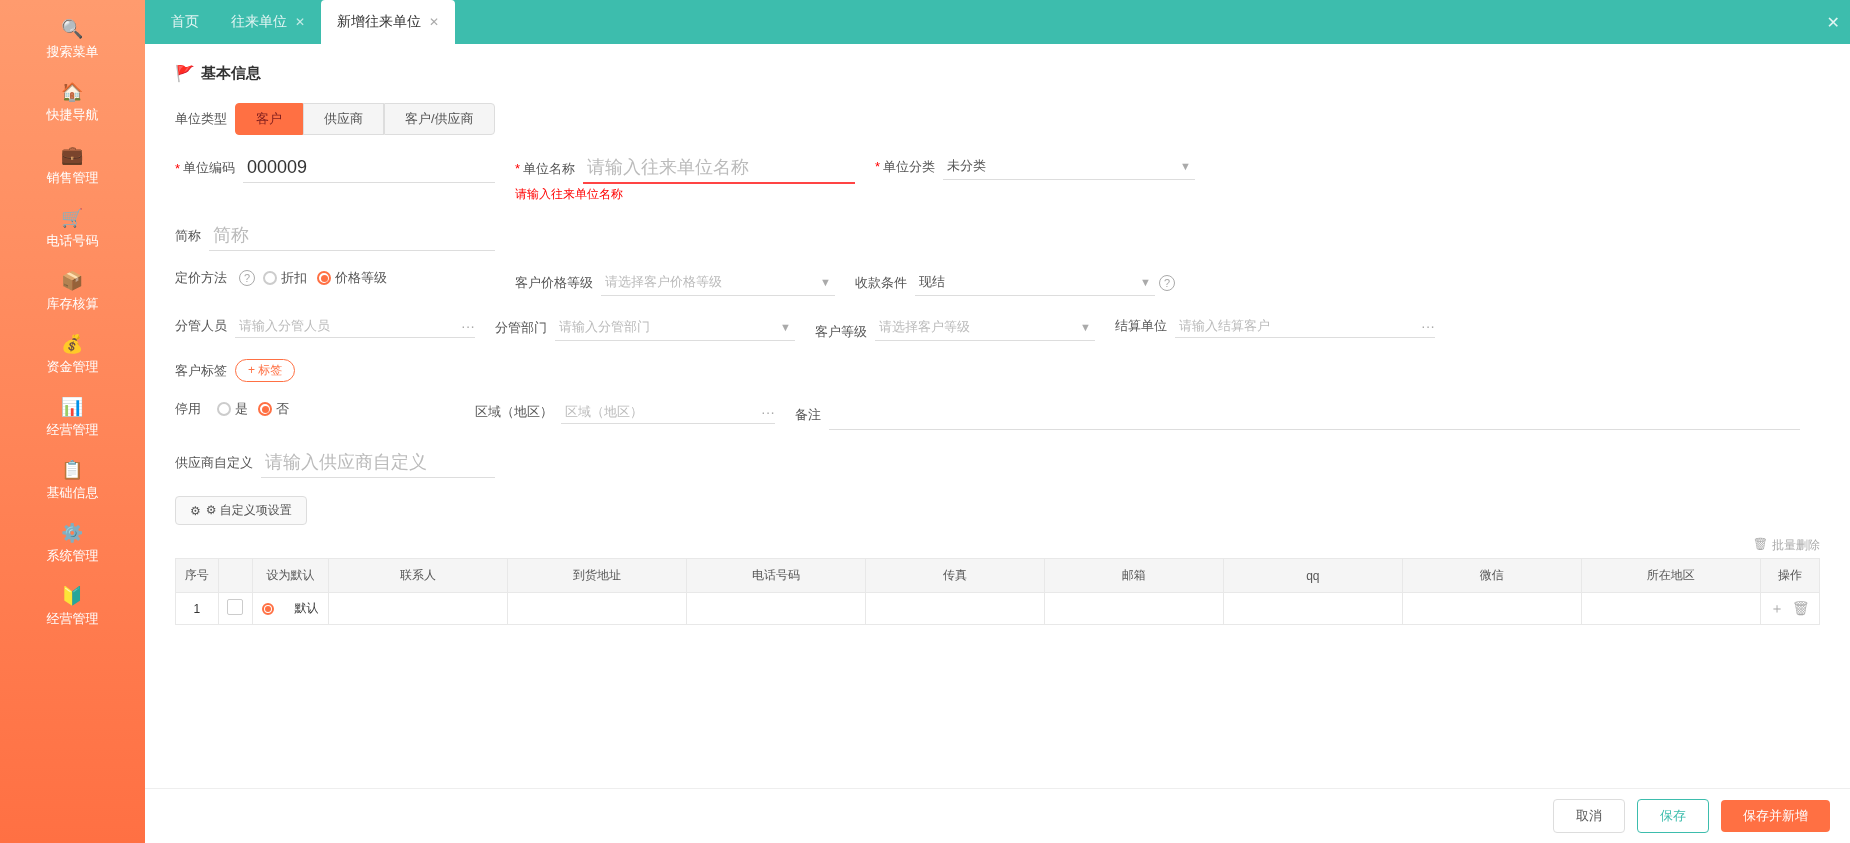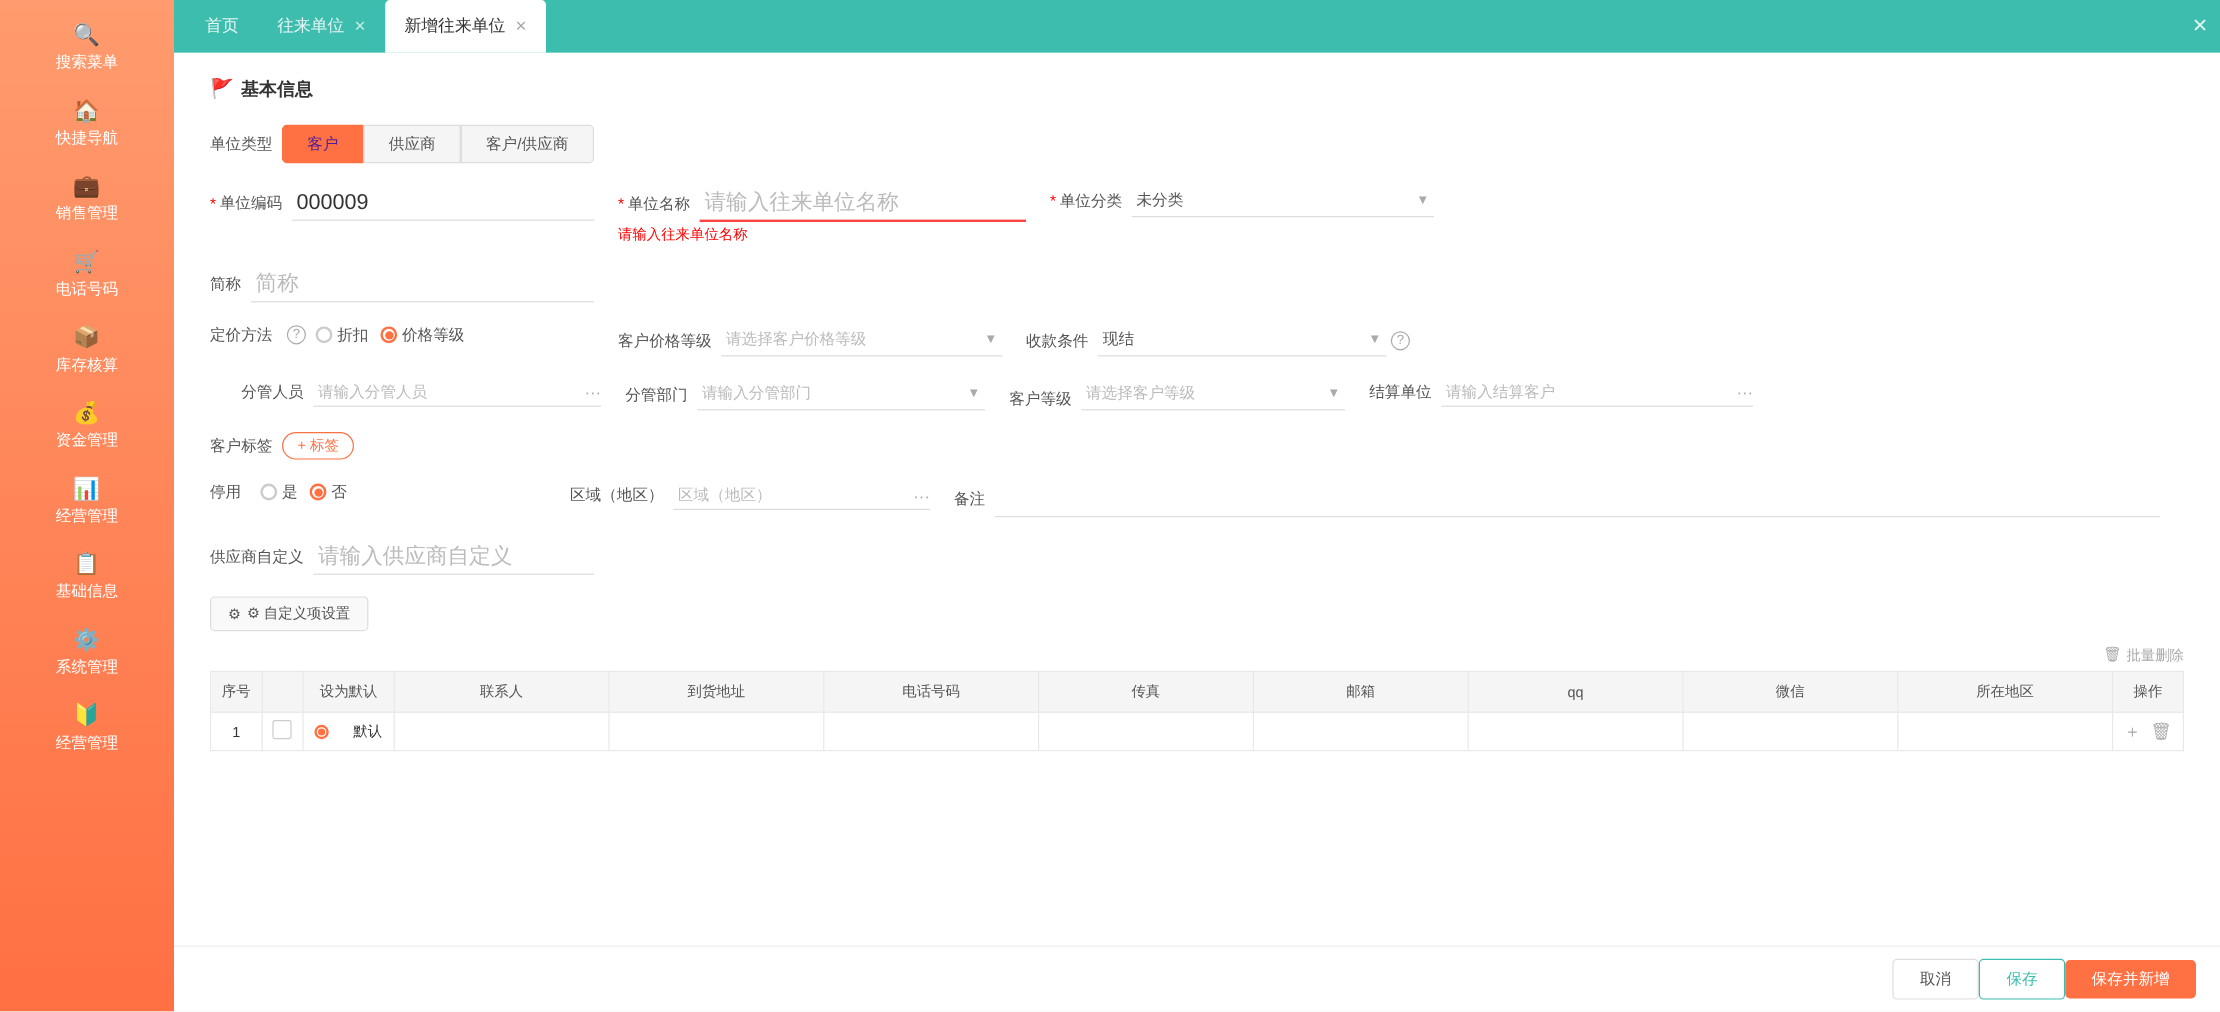--- a/index.html
+++ b/index.html
@@ -108,21 +108,21 @@
     .type-btn {
       padding: 6px 20px;
       border: 1px solid #ddd;
       background: #f5f5f5;
       cursor: pointer;
       font-size: 13px;
       color: #555;
     }
     .type-btn.active {
       background: #ff7043;
-      color: #4c1d95;
+      color: #7f1d1d;
       border-color: #ff7043;
     }
     .type-btn:first-child { border-radius: 4px 0 0 4px; }
     .type-btn:last-child { border-radius: 0 4px 4px 0; }
 
     
     .form-row {
       display: flex;
       align-items: flex-start;
       margin-bottom: 18px;
@@ -290,20 +290,21 @@
     .batch-delete-icon { margin-right: 4px; }
 
     
     .bottom-bar {
       background: #fff;
       border-top: 1px solid #eee;
       display: flex;
       justify-content: flex-end;
       align-items: center;
       padding: 10px 20px;
+      gap: 12px;
       flex-shrink: 0;
     }
     .btn-cancel {
       padding: 7px 22px;
       border: 1px solid #ddd;
       border-radius: 4px;
       background: #fff;
       color: #555;
       cursor: pointer;
       font-size: 13px;
@@ -494,21 +495,21 @@
         <span class="form-label">收款条件</span>
         <div class="form-select">
           <span class="select-text">现结</span>
           <span class="chevron">▼</span>
         </div>
         <span class="help-icon">?</span>
       </div>
     </div>
 
     <div class="form-row">
-      <div class="form-group" style="max-width:300px;margin-left:26px;">
+      <div class="form-group" style="max-width:300px;">
         <span class="form-label">分管人员</span>
         <div class="input-with-dots">
           <input type="text" placeholder="请输入分管人员" style="">
           <span class="dots-btn">···</span>
         </div>
       </div>
       <div class="form-group" style="max-width:300px;">
         <span class="form-label">分管部门</span>
         <div class="form-select placeholder">
           <span class="select-text">请输入分管部门</span>

